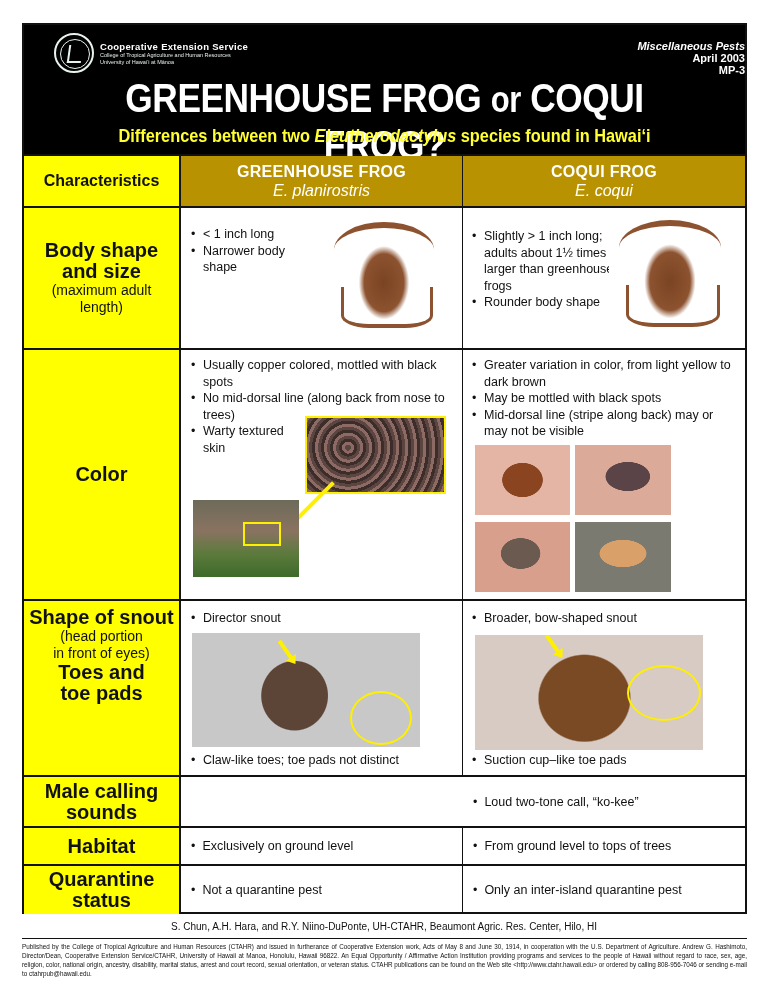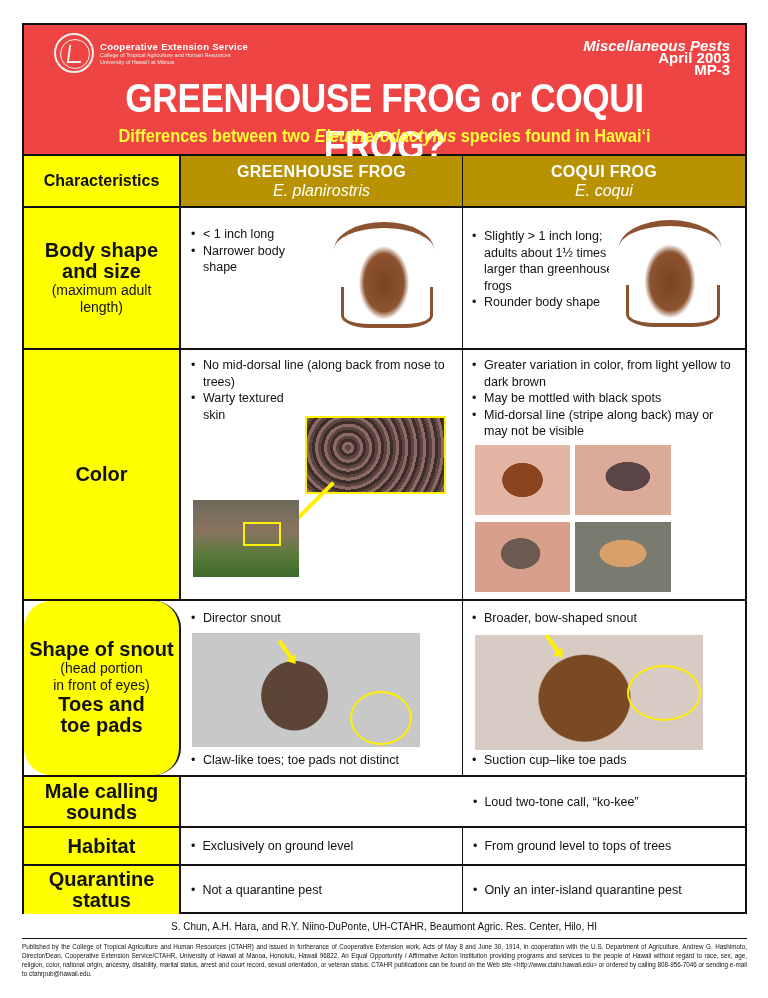--- a/index.html
+++ b/index.html
@@ -2,28 +2,28 @@
 <html><head>
 <meta charset="utf-8">
 <style>
   * { box-sizing: border-box; margin: 0; padding: 0; }
   html, body { width: 768px; height: 998px; background: #ffffff; overflow: hidden; }
   body { position: relative; font-family: "Liberation Sans", sans-serif; color: #111; }
 
   .sheet { position: absolute; left: 22px; top: 23px; width: 725px; height: 891px; border: 2px solid #111; }
 
   
-  .header { position: absolute; left: 0; top: 0; width: 721px; height: 131px; background: #ef4444; border-bottom: 2px solid #111; }
+  .header { position: absolute; left: 0; top: 0; width: 721px; height: 131px; background: #000000; border-bottom: 2px solid #111; }
   .logo-seal { position: absolute; left: 30px; top: 8px; width: 40px; height: 40px; border-radius: 50%; border: 2px solid #e8f3ec; }
   .logo-seal::before { content: ""; position: absolute; left: 4px; top: 4px; width: 28px; height: 28px; border-radius: 50%; border: 1px solid #e8f3ec; }
   .logo-seal::after { content: ""; position: absolute; left: 12px; top: 10px; width: 12px; height: 16px; border-left: 2px solid #e8f3ec; border-bottom: 2px solid #e8f3ec; transform: skewX(-8deg); }
   .org { position: absolute; left: 76px; top: 16px; color: #fff; }
   .org-name { font-size: 9.5px; font-weight: bold; letter-spacing: 0.3px; }
   .org-sub { font-size: 5.5px; line-height: 7px; color: #e6f0ea; }
-  .pubinfo { position: absolute; right: 15px; top: 15px; text-align: right; color: #fff; font-size: 15px; line-height: 12px; font-weight: bold; }
+  .pubinfo { position: absolute; right: 0; top: 15px; text-align: right; color: #fff; font-size: 11px; line-height: 12px; font-weight: bold; }
   .pubinfo .series { font-style: italic; }
   .title { position: absolute; left: 0; right: 0; top: 50px; text-align: center; color: #fff; font-size: 41px; font-weight: bold; letter-spacing: -0.5px; transform: scaleX(0.86); font-family: "Liberation Sans", sans-serif; }
   .title .or { font-size: 36px; }
   .subtitle { position: absolute; left: 0; right: 0; top: 100px; text-align: center; color: #ffff33; font-size: 19px; font-weight: bold; transform: scaleX(0.86); }
   .subtitle i { font-style: italic; }
 
   
   .grid { position: absolute; left: 0; top: 131px; width: 721px; }
   .row { position: absolute; left: 0; width: 721px; border-bottom: 2px solid #111; }
   .row.last { border-bottom: none; }
@@ -123,20 +123,21 @@
         <div class="photo frog-top" style="left:146px; top:4px; width:122px; height:126px;"></div>
       </div>
     </div>
 
     <div class="row" style="top:194px; height:251px;">
       <div class="cell c0">
         <div class="rl">Color</div>
       </div>
       <div class="cell c1">
         <ul class="b" style="left:10px; top:7px; width:262px;">
+          <li>Usually copper colored, mottled with black spots</li>
           <li>No mid-dorsal line (along back from nose to trees)</li>
           <li style="width:108px;">Warty textured skin</li>
         </ul>
         <div class="photo closeup" style="left:124px; top:66px; width:141px; height:78px;"></div>
         <div class="arrow" style="left:108px; top:115px; height:60px; transform: rotate(45deg);"></div>
         <div class="photo moss" style="left:12px; top:150px; width:106px; height:77px;"></div>
       </div>
       <div class="cell c2">
         <ul class="b" style="left:9px; top:7px; width:266px;">
           <li>Greater variation in color, from light yellow to dark brown</li>
@@ -144,21 +145,21 @@
           <li>Mid-dorsal line (stripe along back) may or may not be visible</li>
         </ul>
         <div class="photo hand1" style="left:12px; top:95px; width:95px; height:70px;"></div>
         <div class="photo hand2" style="left:112px; top:95px; width:96px; height:70px;"></div>
         <div class="photo hand3" style="left:12px; top:172px; width:95px; height:70px;"></div>
         <div class="photo hand4" style="left:112px; top:172px; width:96px; height:70px;"></div>
       </div>
     </div>
 
     <div class="row" style="top:445px; height:176px;">
-      <div class="cell c0" style="justify-content:center; padding:6px 0 8px;border-radius:27px;">
+      <div class="cell c0" style="justify-content:flex-start; padding:6px 0 8px;">
         <div>
           <div class="rl">Shape of snout</div>
           <div class="rs">(head portion</div>
           <div class="rs">in front of eyes)</div>
         </div>
         <div>
           <div class="rl">Toes and</div>
           <div class="rl">toe pads</div>
         </div>
       </div>

